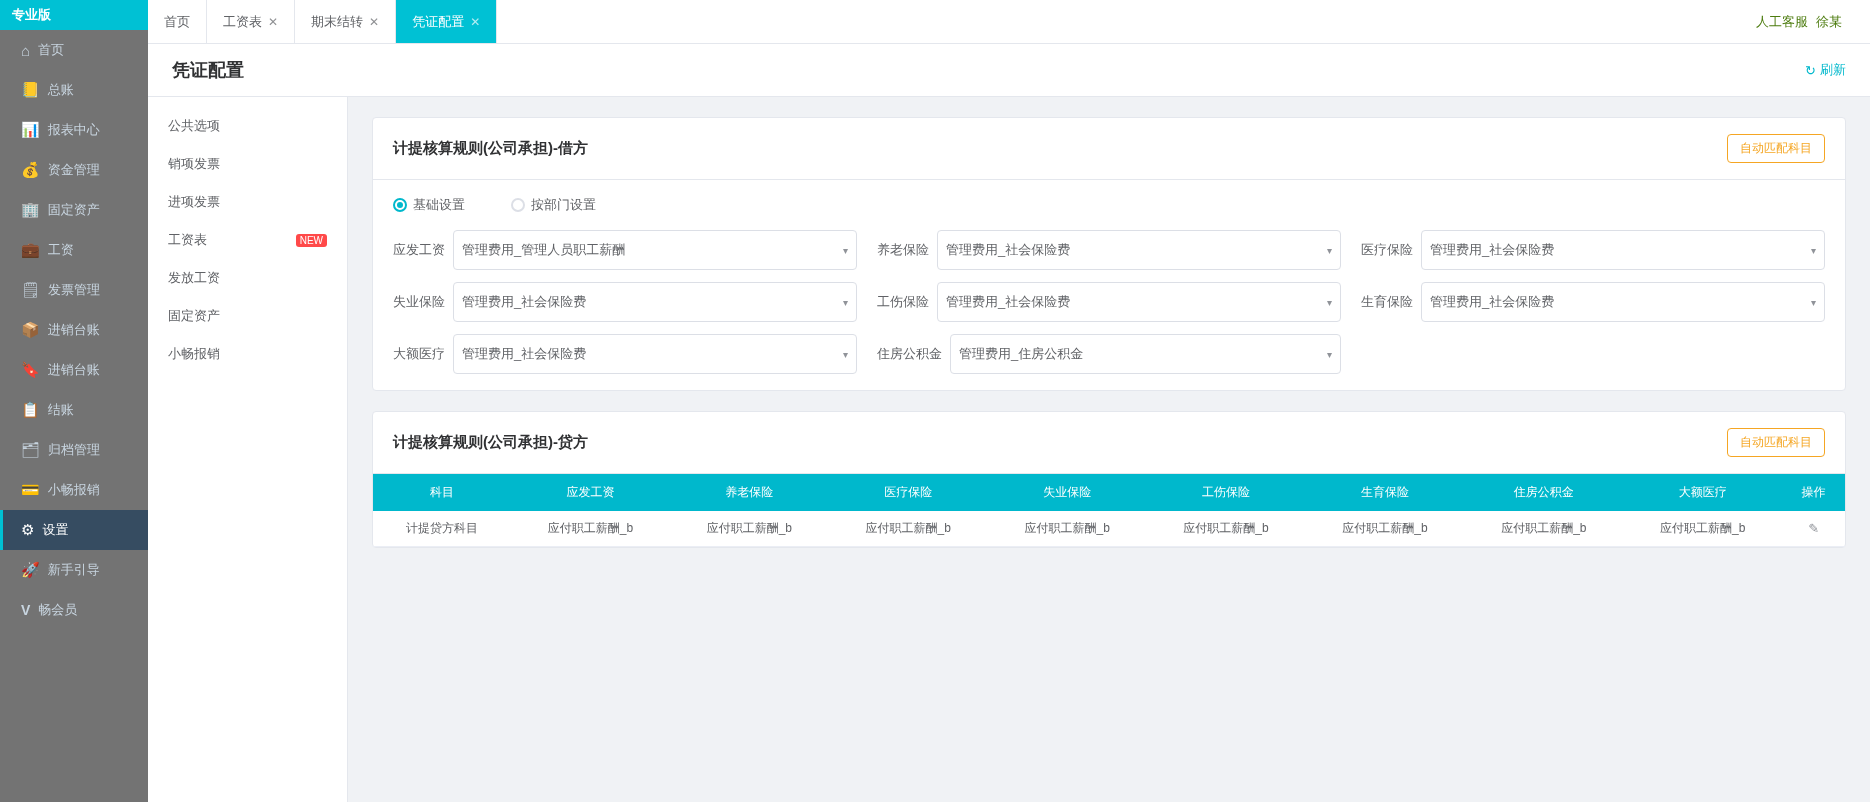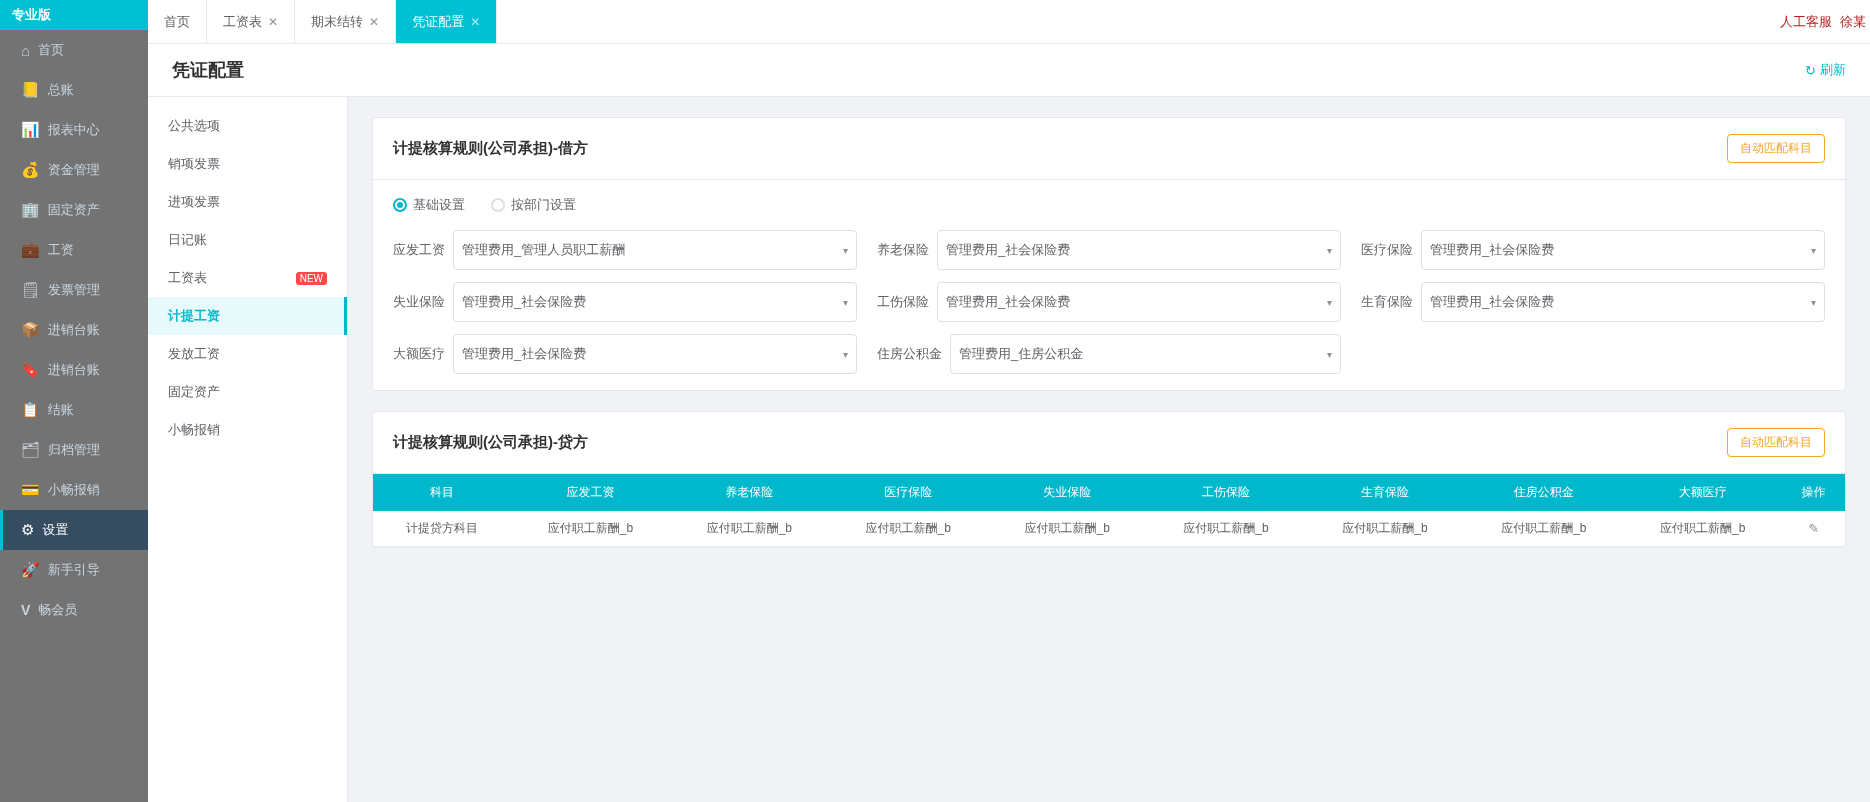--- a/index.html
+++ b/index.html
@@ -66,22 +66,22 @@
       color: #606266;
       font-size: 13px;
     }
     .tab.active { background: #00c1d4; color: #fff; }
     .tab-close { font-size: 12px; cursor: pointer; opacity: 0.7; }
     .topbar-right {
       margin-left: auto;
       display: flex;
       align-items: center;
       gap: 8px;
-      padding-right: 4px;
-      color: #b91c1c;
+      padding-right: 28px;
+      color: #4d7c0f;
       font-size: 12px;
     }
 
     
     .page-header {
       background: #fff;
       padding: 14px 24px;
       display: flex;
       align-items: center;
       justify-content: space-between;
@@ -174,21 +174,21 @@
 
     .notice-text {
       color: #f5a623;
       font-size: 12px;
       margin-bottom: 14px;
     }
 
     
     .radio-group {
       display: flex;
-      gap: 26px;
+      gap: 46px;
       margin-bottom: 16px;
     }
     .radio-item {
       display: flex;
       align-items: center;
       gap: 6px;
       cursor: pointer;
       color: #606266;
     }
     .radio-circle {
@@ -375,29 +375,23 @@
     <div class="left-nav">
       <div class="left-nav-item">
         <span>公共选项</span>
       </div>
       <div class="left-nav-item">
         <span>销项发票</span>
       </div>
       <div class="left-nav-item">
         <span>进项发票</span>
       </div>
-      <div class="left-nav-item">
-        <span>日记账</span>
-      </div>
       <div class="left-nav-item" style="justify-content:space-between;">
         <span>工资表</span>
         <span class="badge-new">NEW</span>
-      </div>
-      <div class="left-nav-item active">
-        <span>计提工资</span>
       </div>
       <div class="left-nav-item">
         <span>发放工资</span>
       </div>
       <div class="left-nav-item">
         <span>固定资产</span>
       </div>
       <div class="left-nav-item">
         <span>小畅报销</span>
       </div>

